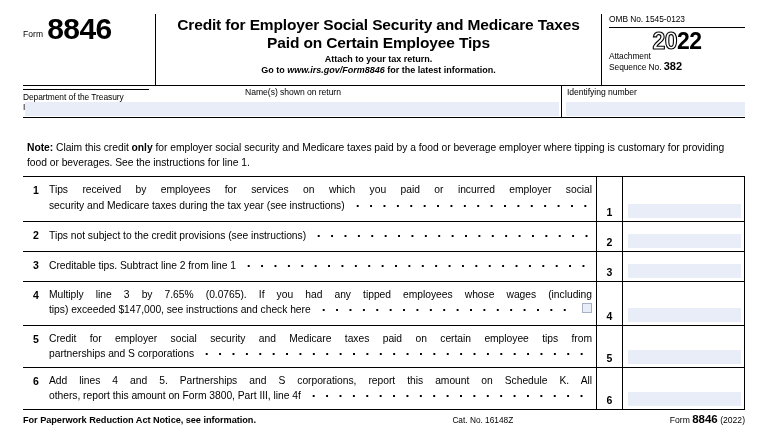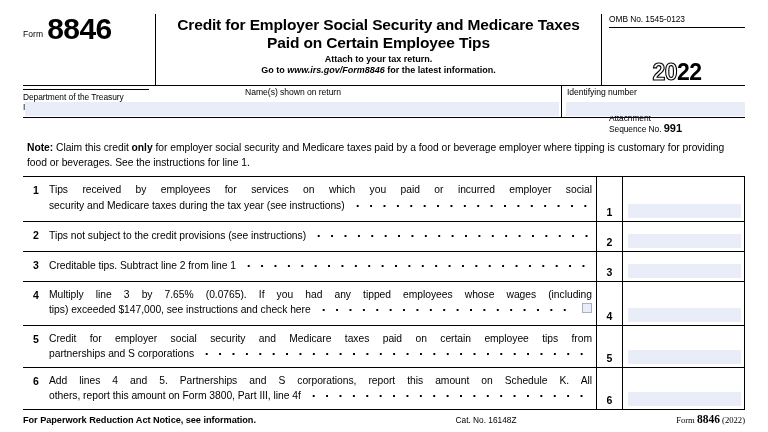--- a/index.html
+++ b/index.html
@@ -102,21 +102,20 @@
     font-style: italic;
   }
 
   
   .hdr-right {
     width: 143px;
     flex: 0 0 143px;
     padding-left: 7px;
     display: flex;
     flex-direction: column;
-    gap: 31px;
   }
   .omb {
     font-size: 8.4px;
     line-height: 11px;
     padding-bottom: 2px;
     border-bottom: 1.1px solid #000;
     letter-spacing: -0.05px;
   }
   .year-wrap {
     text-align: center;
@@ -301,21 +300,20 @@
   .foot-mid {
     flex: 1 1 auto;
     text-align: center;
     font-size: 8.3px;
     padding-left: 40px;
   }
   .foot-right {
     flex: 0 0 auto;
     font-size: 8.6px;
     text-align: center;
-    font-family: Liberation Serif, serif;
   }
   .foot-right .fnum {
     font-size: 11.5px;
     font-weight: bold;
   }
 </style>
 </head>
 <body>
 
 <div class="page">
@@ -340,21 +338,21 @@
       <div class="title-sub2"><span>Go to </span><span class="ital">www.irs.gov/Form8846</span><span> for the latest information.</span></div>
     </div>
 
     <div class="hdr-right">
       <div class="omb">OMB No. 1545-0123</div>
       <div class="year-wrap">
         <span class="year"><span class="outline">20</span><span>22</span></span>
       </div>
       <div class="attach">
         <div>Attachment</div>
-        <div><span>Sequence No.</span> <span class="seqno">991</span></div>
+        <div><span>Sequence No.</span> <span class="seqno">382</span></div>
       </div>
     </div>
   </div>
 
   <div class="name-row">
     <div class="name-cell">
       <div class="field-label">Name(s) shown on return</div>
       <div class="fill-field"></div>
     </div>
     <div class="ident-cell">

